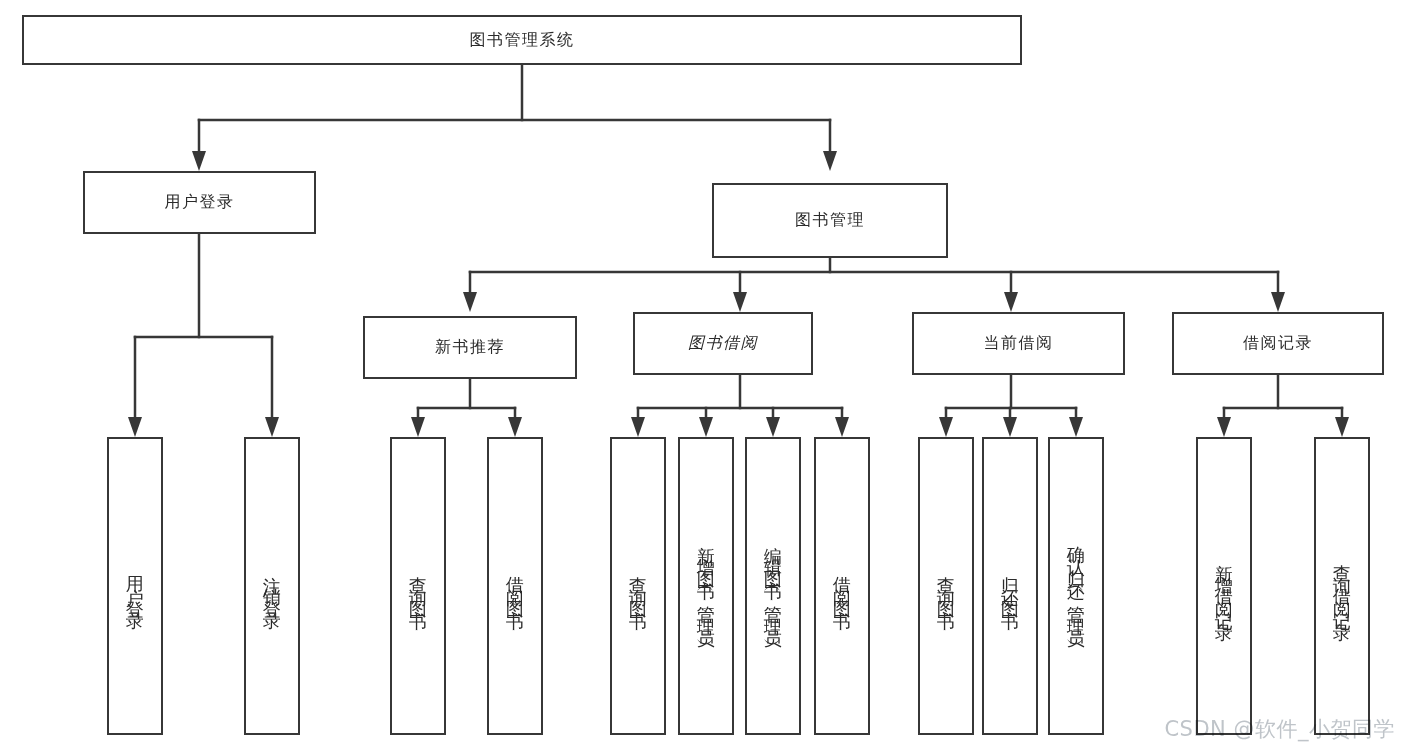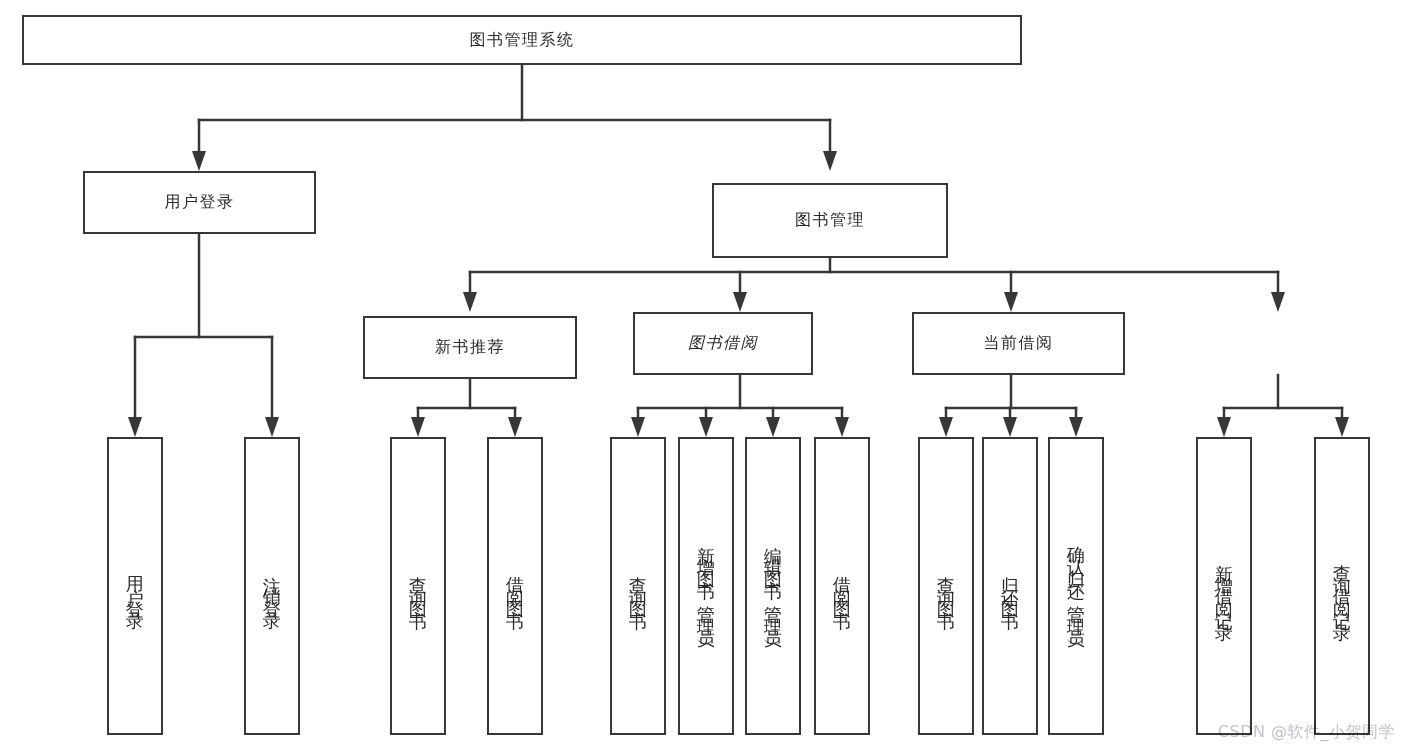--- a/index.html
+++ b/index.html
@@ -14,21 +14,21 @@
     z-index:1; color:#2b2b2b;
   }
   .box.h span { font-size:16px; letter-spacing:1.5px; white-space:nowrap; }
   .box.v { top:437px; width:56px; height:298px; }
   .box.v span {
     writing-mode:vertical-rl; text-orientation:mixed;
     font-size:18px; letter-spacing:12px; line-height:1.2; white-space:nowrap;
   }
   .watermark {
     position:absolute; right:10px; bottom:4px; z-index:3;
-    font-size:16px; color:#bfc4c9; letter-spacing:0.5px;
+    font-size:21px; color:#bfc4c9; letter-spacing:0.5px;
     mix-blend-mode:multiply; white-space:nowrap;
   }
 </style>
 </head>
 <body>
 
 <div class="canvas">
 
   <svg id="connectors" width="1405" height="747">
       <line x1="522" y1="65" x2="522" y2="120" stroke="#373737" stroke-width="2.5" stroke-linecap="square"></line>
@@ -98,20 +98,23 @@
 
   <div class="box h" style="left:363px; top:316px; width:214px; height:63px;">
     <span>新书推荐</span>
   </div>
   <div class="box h" style="left:633px; top:312px; width:180px; height:63px;font-style:italic;">
     <span>图书借阅</span>
   </div>
   <div class="box h" style="left:905px; top:312px; width:213px; height:63px;margin-left:7px;">
     <span>当前借阅</span>
   </div>
+  <div class="box h" style="left:1172px; top:312px; width:212px; height:63px;">
+    <span>借阅记录</span>
+  </div>
 
   <div class="box v" style="left:107px;">
     <span>用户登录</span>
   </div>
   <div class="box v" style="left:244px;">
     <span>注销登录</span>
   </div>
 
   <div class="box v" style="left:390px;">
     <span>查询图书</span>

